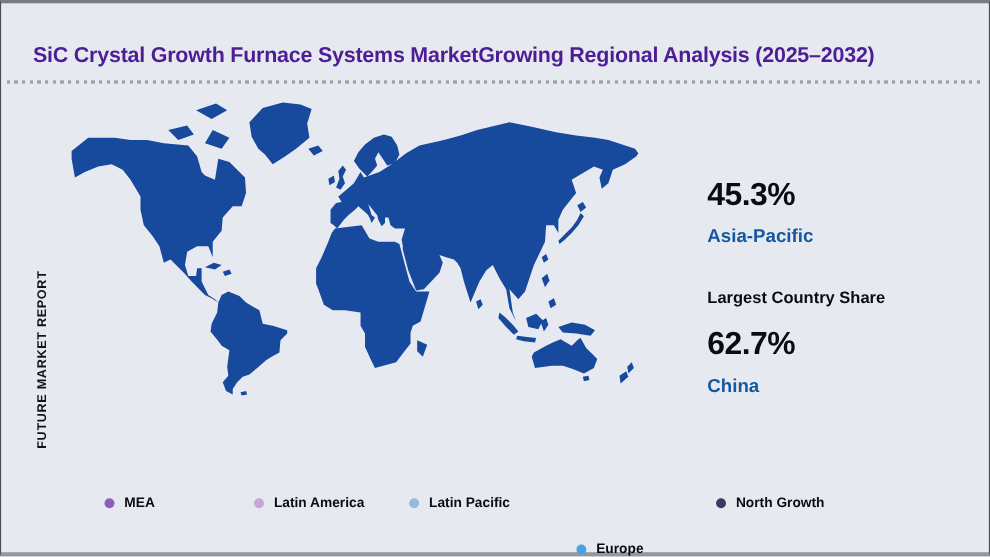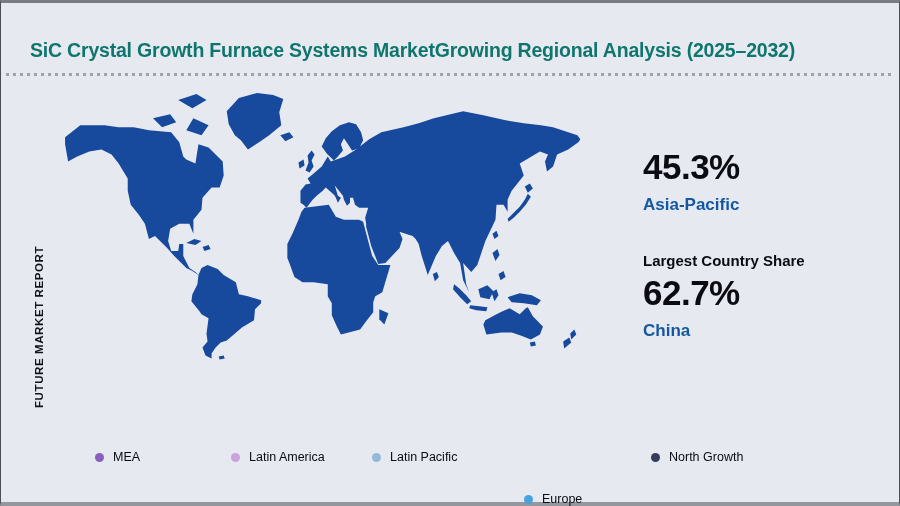--- a/index.html
+++ b/index.html
@@ -11,49 +11,49 @@
   }
   .frame{
     position:absolute;inset:0;pointer-events:none;
     border:1px solid #4a4d53;
     border-top:3px solid #787c84;
     border-bottom:4px solid #94989e;
     box-sizing:border-box;
   }
   .title{
     position:absolute;left:30px;top:39px;
-    font-size:19.5px;font-weight:800;color:#0f766e;
+    font-size:19.5px;font-weight:800;color:#4c1d95;
     letter-spacing:-0.2px;white-space:nowrap;
   }
   .dotted-rule{
     position:absolute;left:6px;right:6px;top:73px;height:3px;
     background:repeating-linear-gradient(90deg,#9da2ac 0 3px,transparent 3px 7px);
   }
   .brand-vertical{
     position:absolute;left:33px;top:232px;height:176px;
     writing-mode:vertical-rl;transform:rotate(180deg);
     font-size:11.5px;font-weight:700;color:#121318;letter-spacing:0.6px;
     white-space:nowrap;
   }
   .map-wrap{position:absolute;left:57px;top:80px;width:588px;height:352px;}
   .map-wrap svg{width:100%;height:100%;display:block;}
   .stats{position:absolute;left:643px;top:143px;width:250px;}
   .stat-block{margin-bottom:36px;}
   .stat-label{font-size:15px;font-weight:700;color:#0b0c11;line-height:16px;}
-  .stat-value{font-size:35px;font-weight:800;color:#0b0c11;line-height:44px;letter-spacing:-0.5px;margin-top:2px;}
+  .stat-value{font-size:29px;font-weight:800;color:#0b0c11;line-height:44px;letter-spacing:-0.5px;margin-top:12px;}
   .stat-region{font-size:17px;font-weight:800;color:#14589f;line-height:24px;margin-top:4px;}
   .legend{position:absolute;left:0;top:447px;width:900px;height:20px;}
   .legend-item{position:absolute;display:flex;align-items:center;gap:9px;height:20px;}
   .legend-item:nth-child(1){left:95px;}
   .legend-item:nth-child(2){left:231px;}
   .legend-item:nth-child(3){left:372px;}
   .legend-item:nth-child(4){left:524px;margin-top:42px;}
   .legend-item:nth-child(5){left:651px;}
   .legend-dot{width:9px;height:9px;border-radius:50%;flex:0 0 auto;}
-  .legend-label{font-size:12.5px;font-weight:400;color:#0b0c11;white-space:nowrap;}
+  .legend-label{font-size:12.5px;font-weight:700;color:#0b0c11;white-space:nowrap;}
 </style>
 </head>
 <body>
 
 <div class="frame"></div>
 
 <div class="title">SiC Crystal Growth Furnace Systems MarketGrowing Regional Analysis (2025–2032)</div>
 <div class="dotted-rule"></div>
 
 <div class="brand-vertical">FUTURE MARKET REPORT</div>

